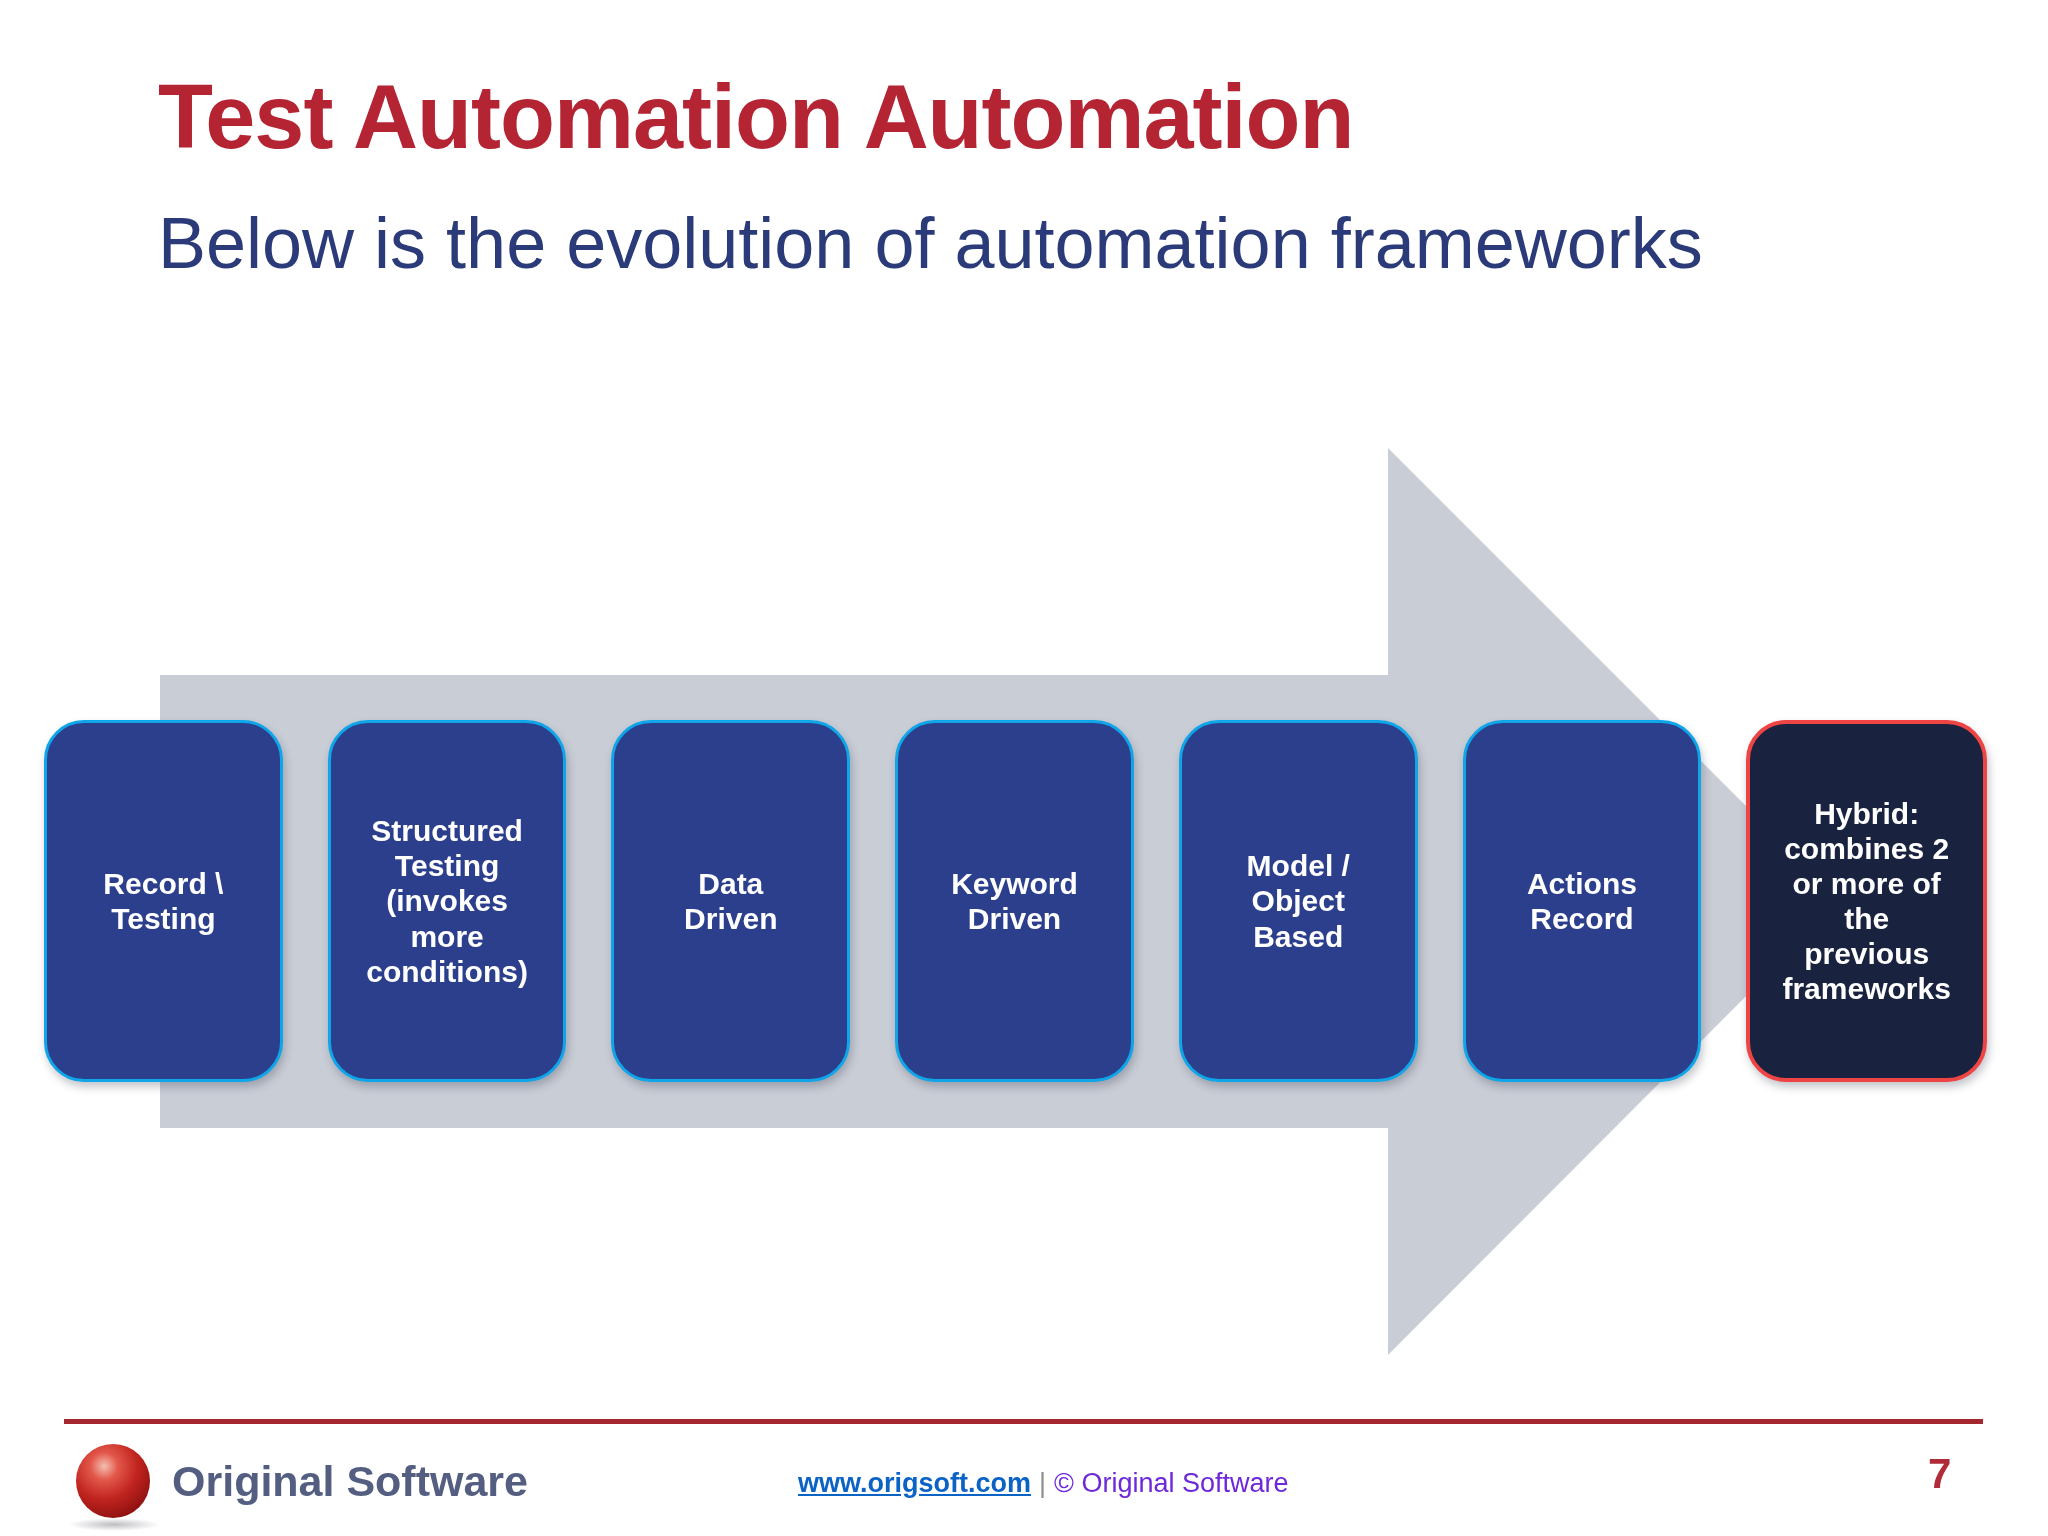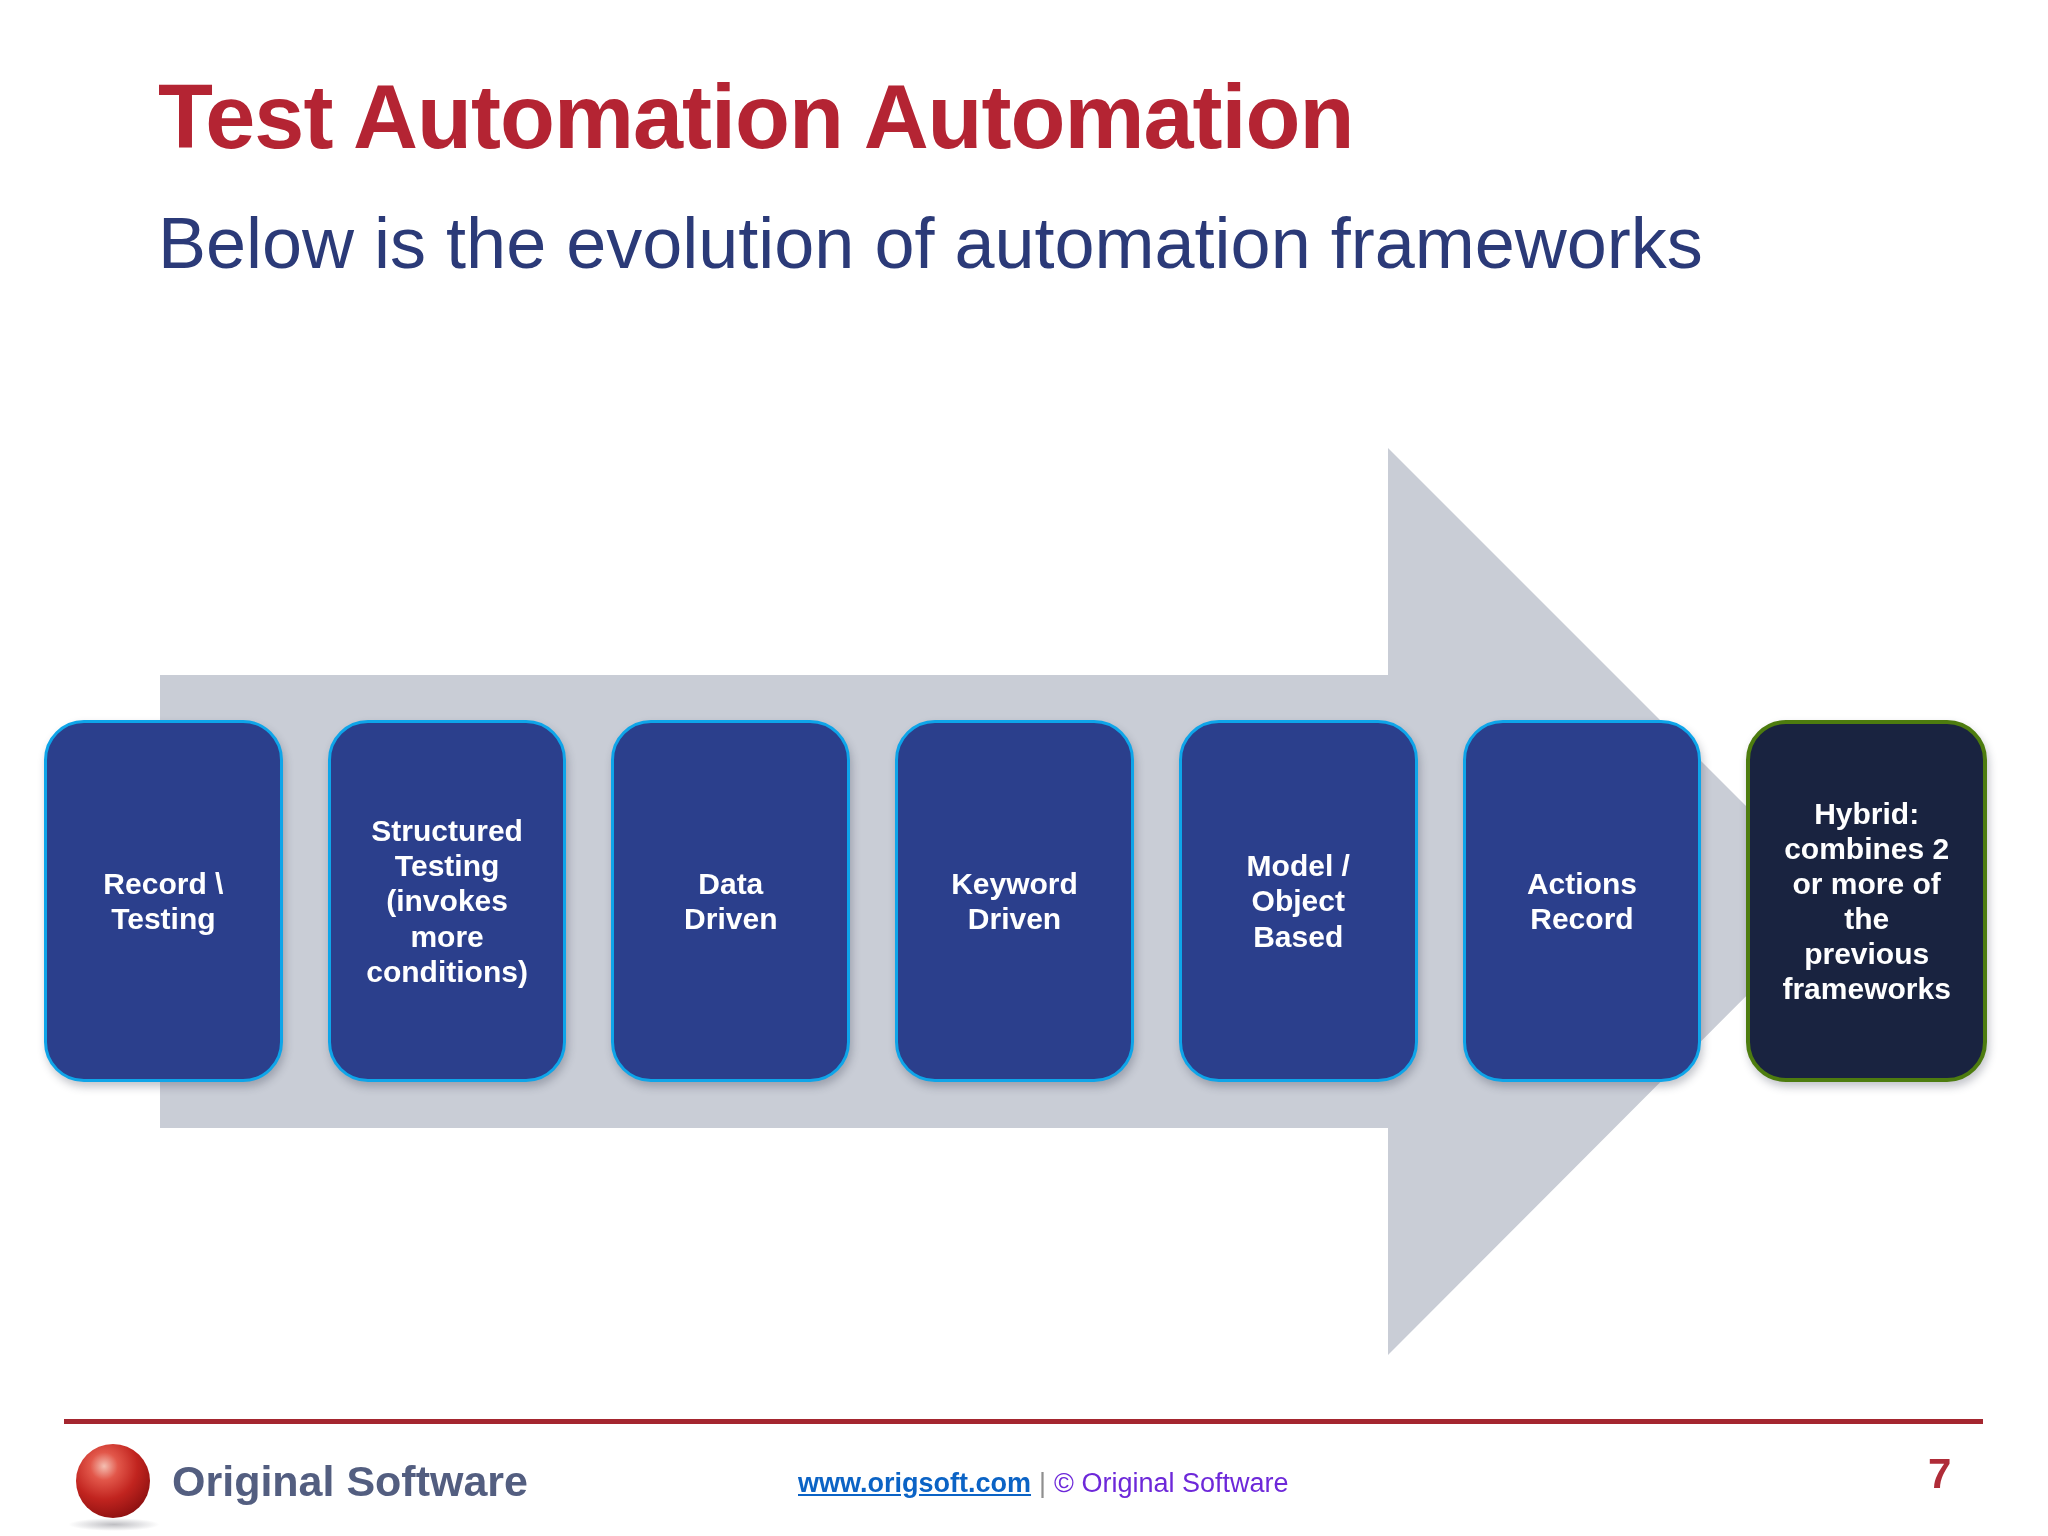--- a/index.html
+++ b/index.html
@@ -67,21 +67,21 @@
     text-align: center;
     color: #ffffff;
     font-size: 30px;
     font-weight: bold;
     line-height: 1.17;
     box-shadow: 2px 5px 9px rgba(40, 45, 70, 0.28);
   }
   .box .box-label { white-space: pre-line; padding: 0 8px; }
   .box.hybrid {
     background: #192340;
-    border: 4px solid #4d7c0f;
+    border: 4px solid #ef4444;
   }
 
   
   .footer-line {
     position: absolute;
     left: 64px;
     top: 1419px;
     width: 1919px;
     height: 5px;
     background: #A4262F;

